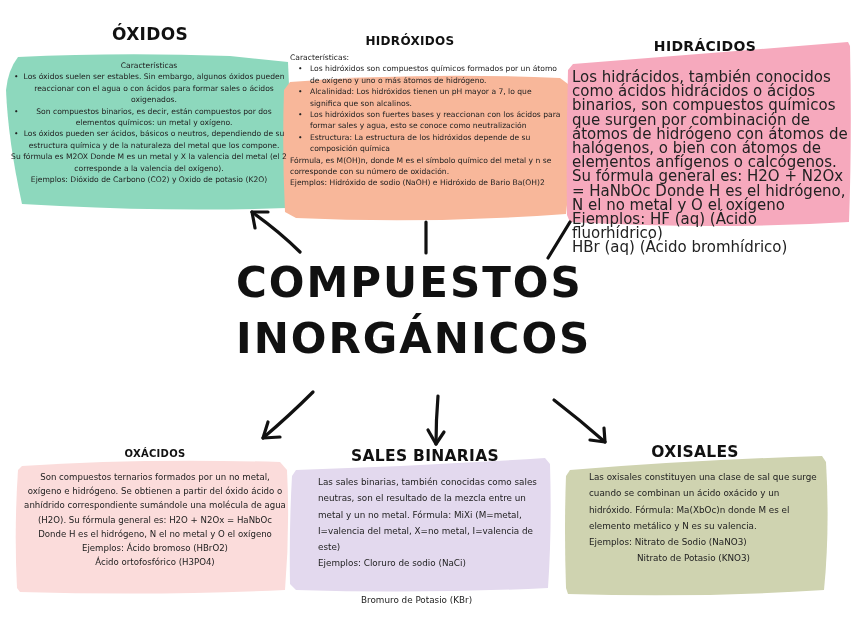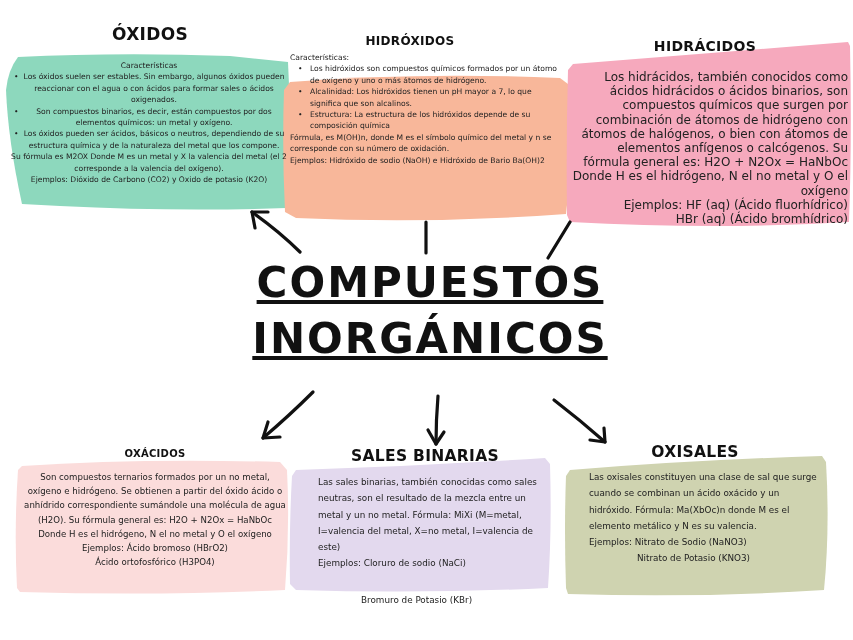--- a/index.html
+++ b/index.html
@@ -17,42 +17,41 @@
     }
 
     .body-text {
       position: absolute;
       font-family: "DejaVu Sans", sans-serif;
       color: #222;
     }
 
     .center-title {
       position: absolute;
-      left: 230px; top: 255px; width: 400px;
-      text-align: center;
+      left: 236px; top: 255px; width: 400px;
+      text-align: left;
       font-family: "DejaVu Sans", sans-serif;
       font-weight: bold;
       font-size: 42px;
       line-height: 56px;
       letter-spacing: 2px;
       color: #111;
-      text-decoration: underline;
     }
     #oxidos-heading { left: 90px; top: 24px; width: 120px; font-size: 17px; }
     #oxidos-text { left: 8px; top: 60px; width: 282px; font-size: 7.6px; line-height: 11.4px; text-align: center; }
     #oxidos-text ul { list-style: none; }
     #oxidos-text li { position: relative; padding-left: 10px; }
     #oxidos-text li::before { content: "•"; position: absolute; left: 6px; top: 0; }
     #hidroxidos-heading { left: 330px; top: 34px; width: 160px; font-size: 12px; }
     #hidroxidos-text { left: 290px; top: 52px; width: 275px; font-size: 7.6px; line-height: 11.4px; }
     #hidroxidos-text ul { list-style: none; }
     #hidroxidos-text li { position: relative; padding-left: 20px; }
     #hidroxidos-text li::before { content: "•"; position: absolute; left: 8px; top: 0; }
     #hidracidos-heading { left: 620px; top: 38px; width: 170px; font-size: 14px; }
-    #hidracidos-text { left: 572px; top: 70px; width: 276px; font-size: 12px; line-height: 14.2px; text-align: right; }
+    #hidracidos-text { left: 572px; top: 70px; width: 276px; font-size: 15px; line-height: 14.2px; text-align: left; }
     #oxacidos-heading { left: 95px; top: 448px; width: 120px; font-size: 10px; }
     #oxacidos-text { left: 24px; top: 470px; width: 262px; font-size: 8.6px; line-height: 14.2px; text-align: center; }
     #sales-heading { left: 335px; top: 447px; width: 180px; font-size: 15.5px; }
     #sales-text { left: 318px; top: 474px; width: 232px; font-size: 8.8px; line-height: 16.3px; }
     #sales-text .indent { padding-left: 43px; margin-top: 20px; }
     #oxisales-heading { left: 640px; top: 443px; width: 110px; font-size: 15.5px; }
     #oxisales-text { left: 589px; top: 469px; width: 230px; font-size: 8.8px; line-height: 16.3px; }
     #oxisales-text .indent { padding-left: 48px; }
 
     .arrow-layer { position: absolute; left: 0; top: 0; width: 853px; height: 640px; pointer-events: none; }
@@ -110,20 +109,21 @@
   <div>Su fórmula es M2OX Donde M es un metal y X la valencia del metal  (el 2 corresponde a la valencia del oxígeno).</div>
   <div>Ejemplos: Dióxido de Carbono (CO2) y Oxido de potasio (K2O)</div>
 </div>
 
 <div class="heading" id="hidroxidos-heading">HIDRÓXIDOS</div>
 <div class="body-text" id="hidroxidos-text">
   <div>Características:</div>
   <ul>
     <li>Los hidróxidos son compuestos químicos formados por un átomo de oxígeno y uno o más átomos de hidrógeno.</li>
     <li>Alcalinidad: Los hidróxidos tienen un pH mayor a 7, lo que significa que son alcalinos.</li>
+    <li>Los hidróxidos son fuertes bases y reaccionan con los ácidos para formar sales y agua, esto se conoce como neutralización</li>
     <li>Estructura: La estructura de los hidróxidos depende de su composición química</li>
   </ul>
   <div>Fórmula, es M(OH)n, donde M es el símbolo químico del metal y n se corresponde con su número de oxidación.</div>
   <div>Ejemplos: Hidróxido de sodio (NaOH) e Hidróxido de Bario Ba(OH)2</div>
 </div>
 
 <div class="heading" id="hidracidos-heading">HIDRÁCIDOS</div>
 <div class="body-text" id="hidracidos-text">
   <div>Los hidrácidos, también conocidos como ácidos hidrácidos o ácidos binarios, son compuestos químicos que surgen por combinación de átomos de hidrógeno con átomos de halógenos, o bien con átomos de elementos anfígenos o calcógenos. Su fórmula general es: H2O + N2Ox = HaNbOc Donde H es el hidrógeno, N el no metal y O el oxígeno</div>
   <div>Ejemplos: HF (aq) (Ácido fluorhídrico)</div>

